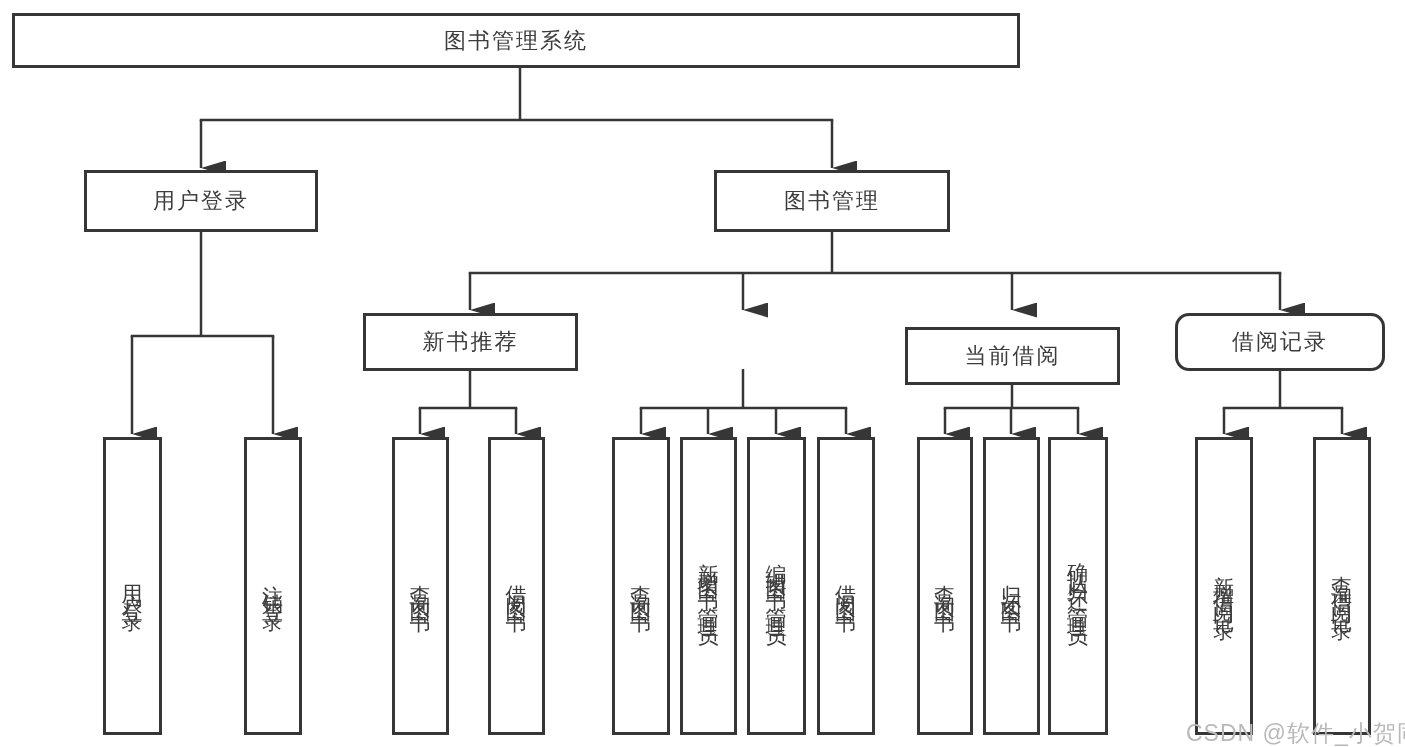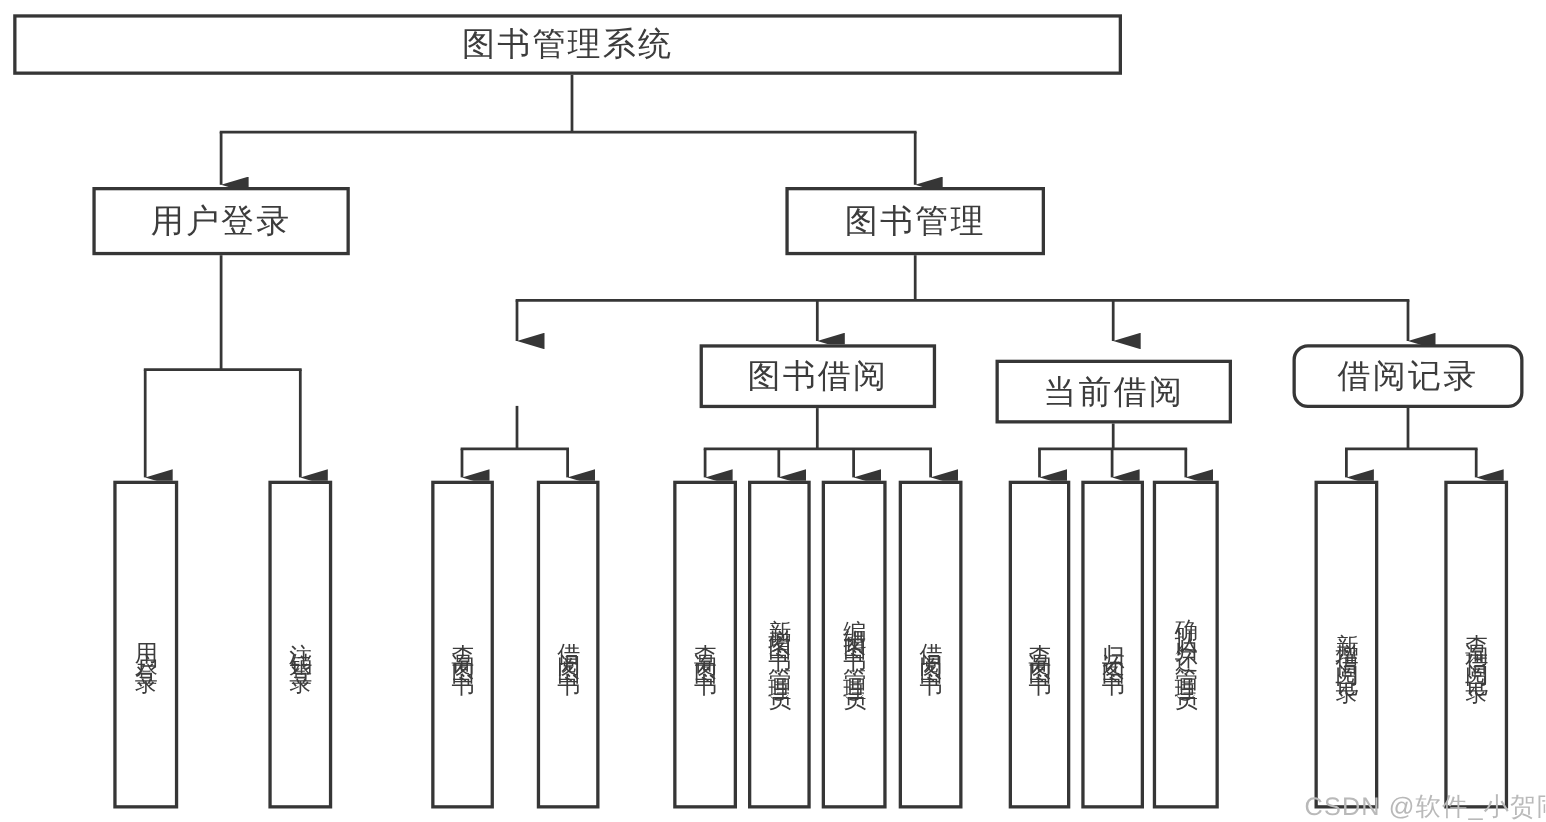--- a/index.html
+++ b/index.html
@@ -21,21 +21,21 @@
     box-sizing: border-box;
     border: 3px solid #363636;
     background: #ffffff;
     color: #3c3c3c;
     display: flex;
     align-items: center;
     justify-content: center;
     text-align: center;
   }
   .h {
-    font-size: 30px;
+    font-size: 22px;
     letter-spacing: 2px;
     white-space: nowrap;
   }
   .v {
     writing-mode: vertical-rl;
     font-size: 21px;
     letter-spacing: 9px;
     line-height: 1;
   }
   .watermark {
@@ -107,21 +107,21 @@
       <line x1="1224" y1="408" x2="1224" y2="434" marker-end="url(#arw)"></line>
       <line x1="1342" y1="408" x2="1342" y2="434" marker-end="url(#arw)"></line>
     </g>
   </svg>
 
   <div class="box h" style="left:12px; top:13px; width:1008px; height:55px;">图书管理系统</div>
 
   <div class="box h" style="left:84px; top:170px; width:234px; height:62px;">用户登录</div>
   <div class="box h" style="left:714px; top:170px; width:236px; height:62px;">图书管理</div>
 
-  <div class="box h" style="left:636px; top:313px; width:215px; height:58px;">图书借阅</div>
+  <div class="box h" style="left:363px; top:313px; width:215px; height:58px;">新书推荐</div>
   <div class="box h" style="left:905px; top:313px; width:215px; height:58px;margin-top:14px;">当前借阅</div>
   <div class="box h" style="left:1175px; top:313px; width:210px; height:58px;border-radius:14px;">借阅记录</div>
 
   <div class="box v" style="left:103px; top:437px; width:59px; height:298px;">用户登录</div>
   <div class="box v" style="left:244px; top:437px; width:58px; height:298px;">注销登录</div>
 
   <div class="box v" style="left:392px; top:437px; width:57px; height:298px;">查询图书</div>
   <div class="box v" style="left:488px; top:437px; width:57px; height:298px;">借阅图书</div>
 
   <div class="box v" style="left:612px; top:437px; width:58px; height:298px;">查询图书</div>

